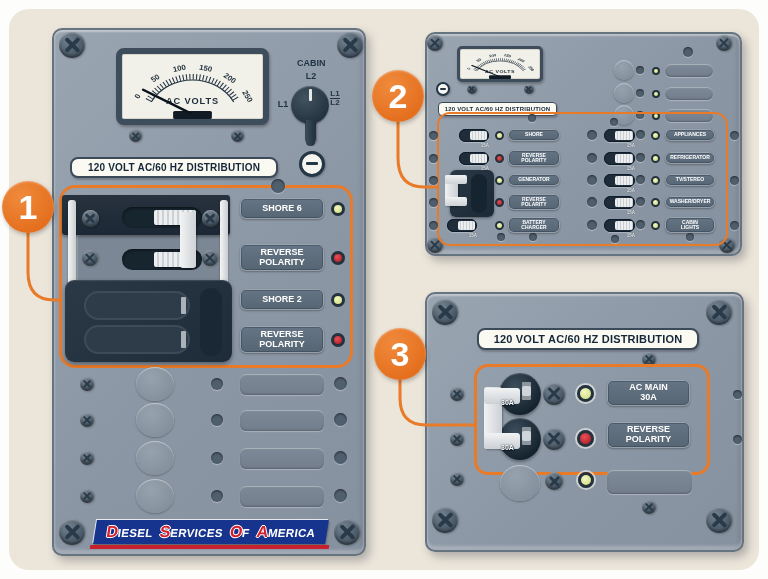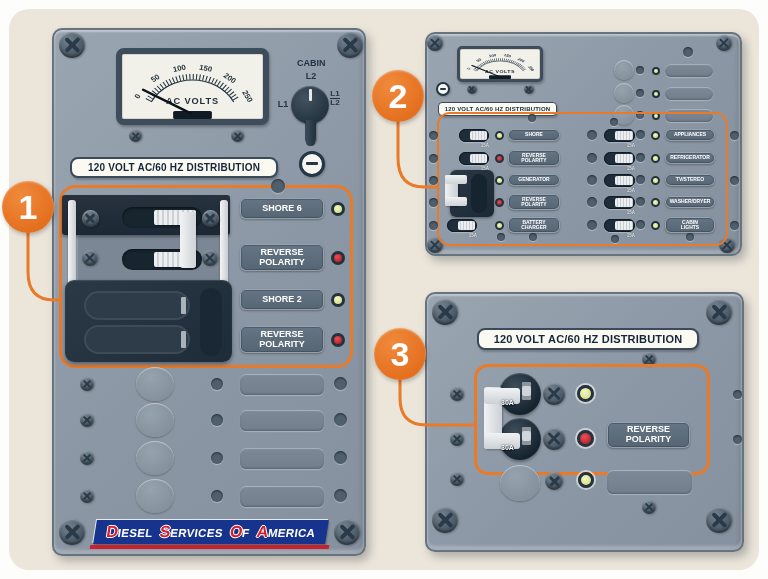--- a/index.html
+++ b/index.html
@@ -360,20 +360,22 @@
     <div class="abs" style="left:57px;top:93px;width:18px;height:62px;background:linear-gradient(90deg,#f1f2f3,#ccd1d6);border-radius:3px;box-shadow:1px 1px 2px rgba(0,0,0,.3);"></div>
     <div class="abs" style="left:57px;top:94px;width:36px;height:16px;background:linear-gradient(180deg,#f1f2f3,#ccd1d6);border-radius:3px;"></div>
     <div class="abs" style="left:57px;top:139px;width:36px;height:16px;background:linear-gradient(180deg,#f1f2f3,#ccd1d6);border-radius:3px;"></div>
     <span class="abs" style="left:74px;top:105px;font-size:7px;font-weight:bold;color:#fff;text-shadow:0 0 2px #0a1620,1px 1px 1px #0a1620;">30A</span>
     <span class="abs" style="left:74px;top:150px;font-size:7px;font-weight:bold;color:#fff;text-shadow:0 0 2px #0a1620,1px 1px 1px #0a1620;">30A</span>
 
     <div class="screw" style="left:116px;top:89px;width:22px;height:22px;"></div>
     <div class="screw" style="left:116px;top:134px;width:22px;height:22px;"></div>
 
     <div class="led green bezel" style="left:150px;top:91px;width:17px;height:17px;"></div>
+    <div class="plate" style="left:180px;top:86px;width:83px;height:26px;font-size:9px;">AC MAIN
+30A</div>
     <div class="led red bezel" style="left:150px;top:136px;width:17px;height:17px;"></div>
     <div class="plate" style="left:180px;top:128px;width:83px;height:26px;font-size:9px;">REVERSE
 POLARITY</div>
 
     <div class="ko" style="left:73px;top:171px;width:40px;height:36px;"></div>
     <div class="screw" style="left:118px;top:178px;width:18px;height:18px;"></div>
     <div class="led green bezel" style="left:151px;top:178px;width:16px;height:16px;"></div>
     <div class="blank" style="left:180px;top:176px;width:85px;height:24px;"></div>
 
     <div class="screw" style="left:215px;top:206px;width:14px;height:14px;"></div>

